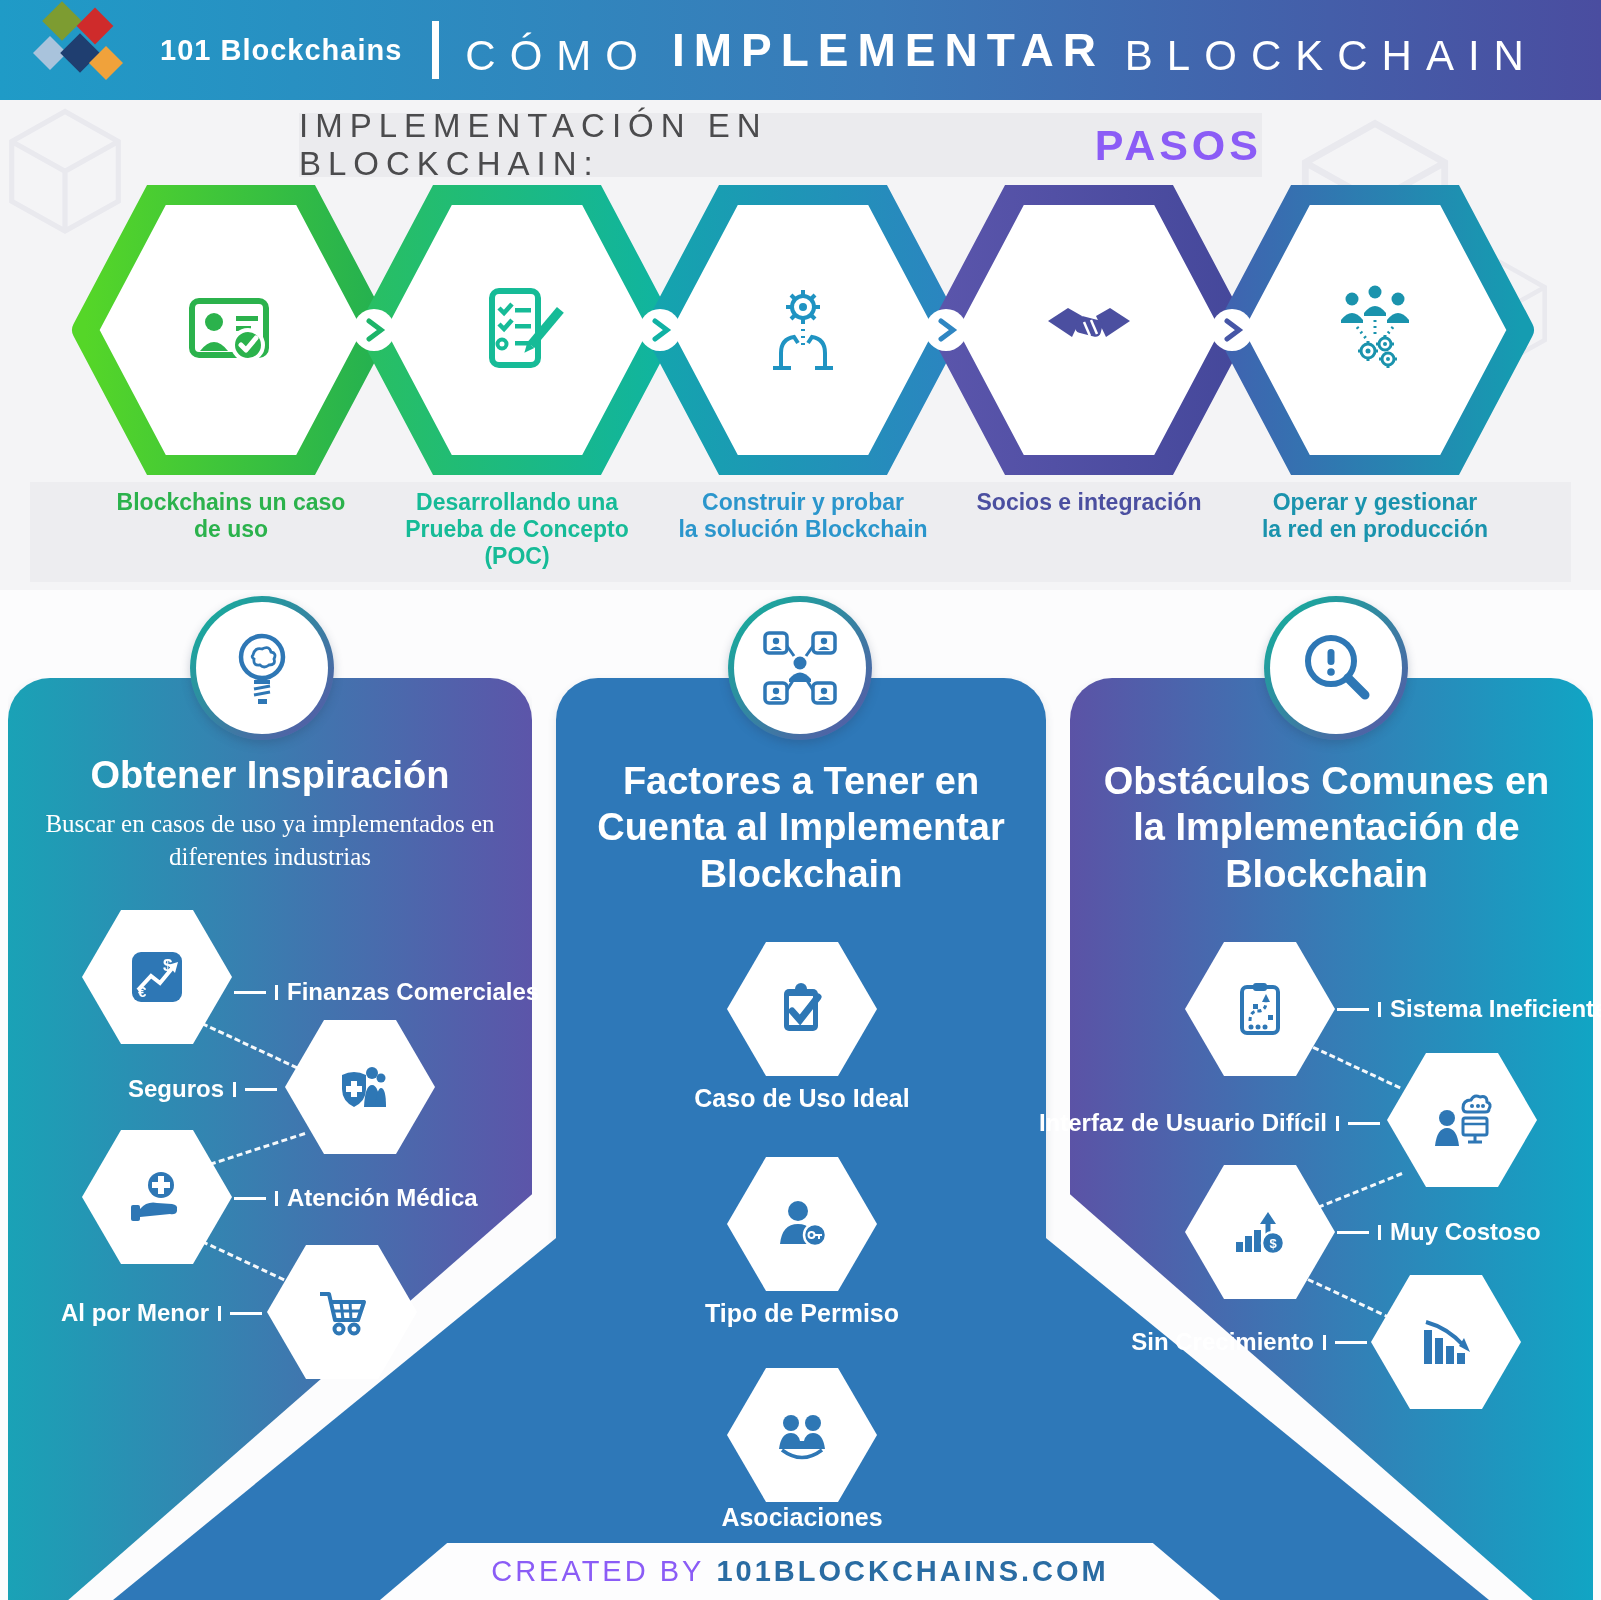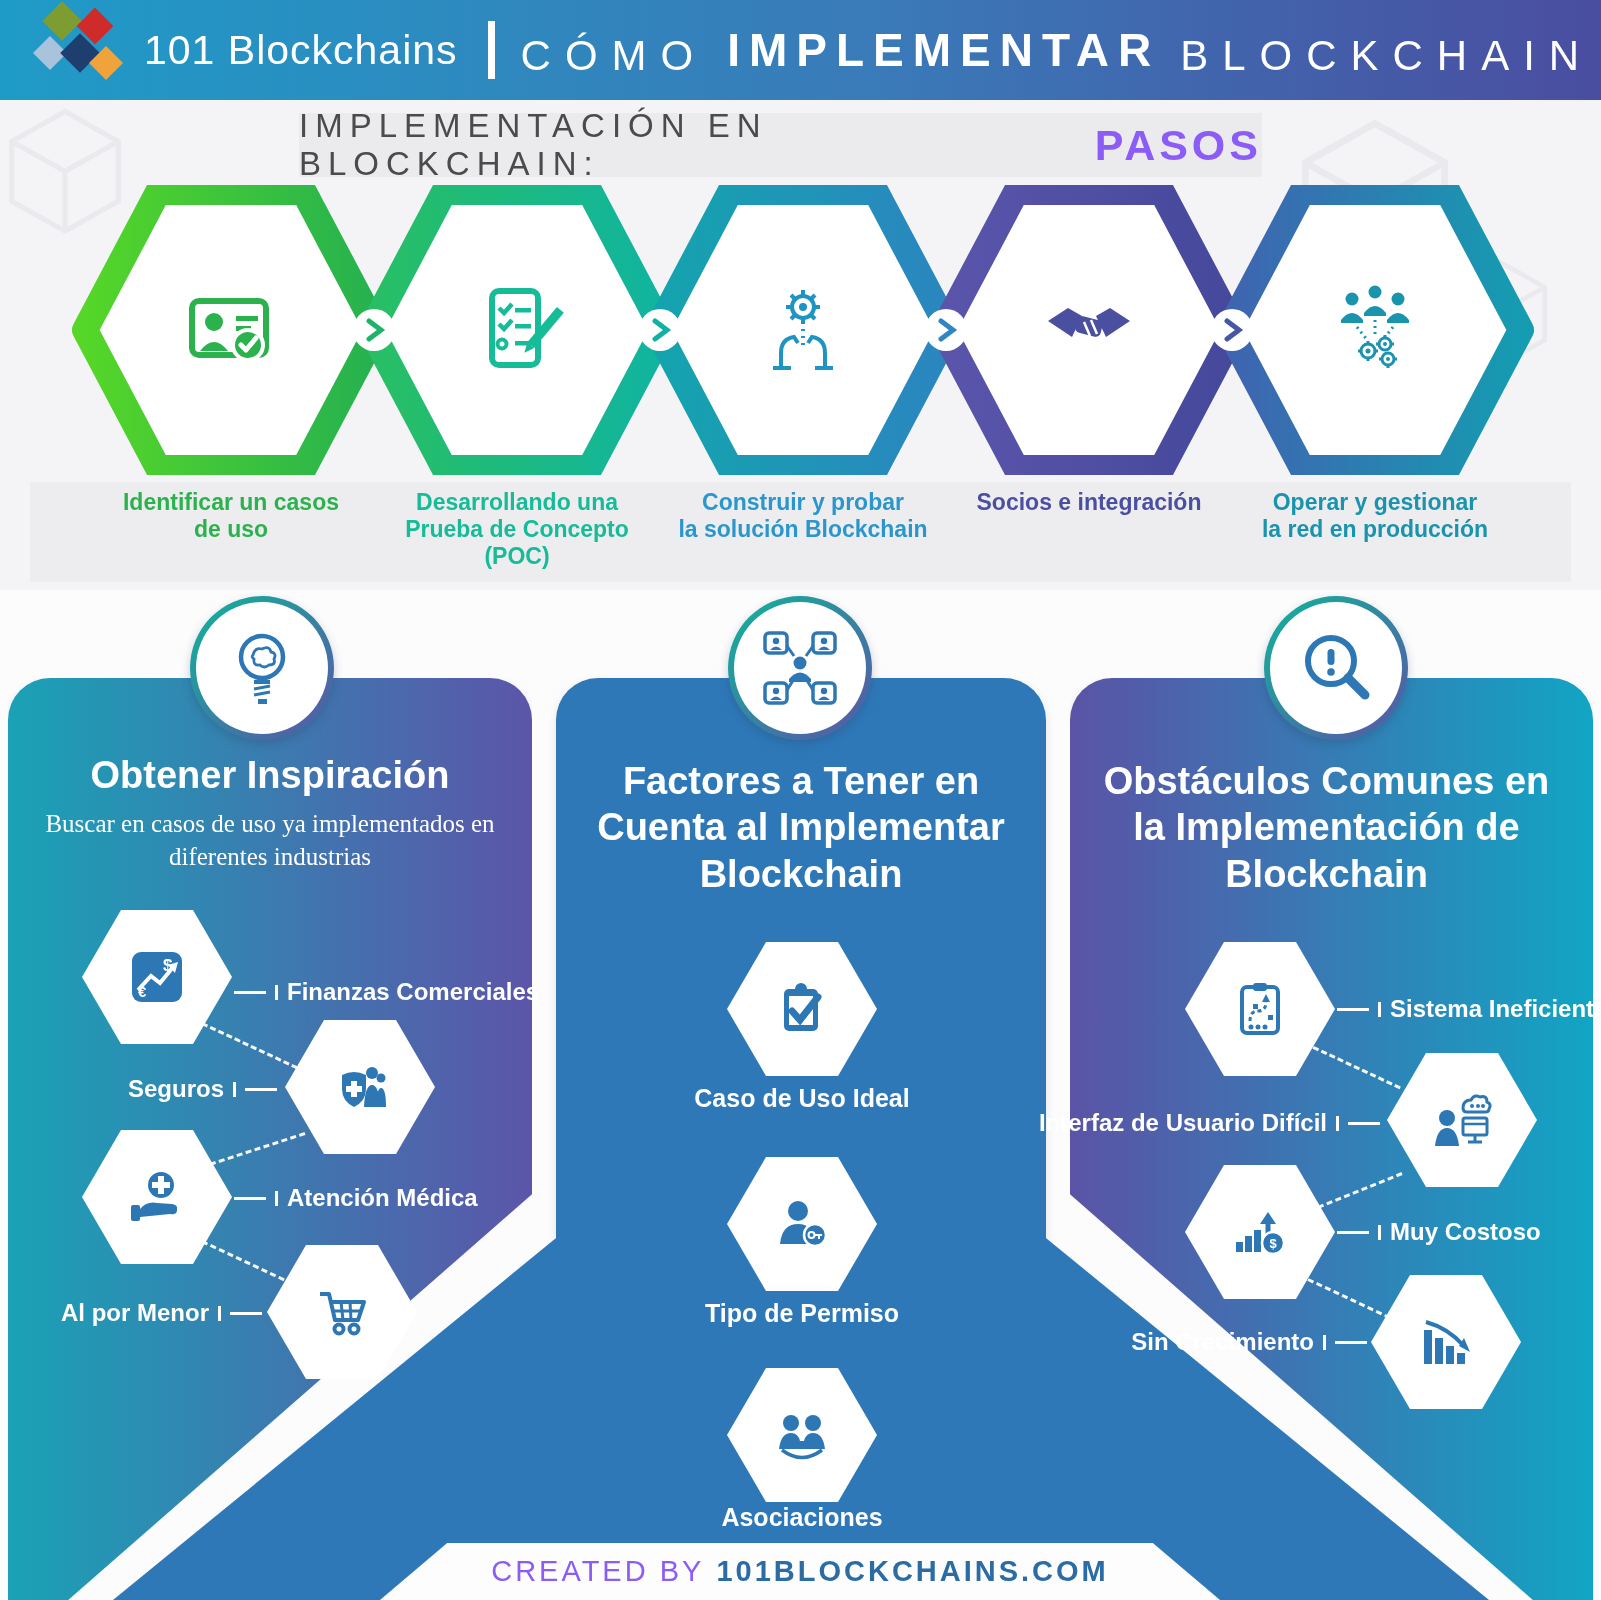--- a/index.html
+++ b/index.html
@@ -4,21 +4,21 @@
 <style>
   html,body{margin:0;padding:0;background:#fff;}
   #canvas{position:relative;width:1601px;height:1600px;overflow:hidden;
           font-family:"Liberation Sans",sans-serif;background:#fcfcfd;}
   
   .header{position:absolute;left:0;top:0;width:1601px;height:100px;
           background:linear-gradient(90deg,#1f9bc7 0%,#3a7ab8 55%,#4a4da0 100%);
           display:flex;align-items:center;}
   .logo{position:relative;width:108px;height:90px;margin-left:30px;flex:0 0 auto;}
   .diamond{position:absolute;transform:rotate(45deg);}
-  .brand{color:#fff;font-size:41px;font-weight:normal;letter-spacing:1px;margin-left:6px;white-space:nowrap;}
+  .brand{color:#fff;font-size:29px;font-weight:bold;letter-spacing:1px;margin-left:22px;white-space:nowrap;}
   .hdr-divider{width:7px;height:58px;background:#fff;margin:0 26px 0 30px;flex:0 0 auto;}
   .hdr-light{color:#fff;font-size:42px;font-weight:400;letter-spacing:14px;white-space:nowrap;margin-top:12px;}
   .hdr-bold{color:#fff;font-size:46px;font-weight:bold;letter-spacing:9px;margin:0 20px;white-space:nowrap;}
   
   .steps-bg{position:absolute;left:0;top:100px;width:1601px;height:490px;background:#f4f4f6;}
   .cube{position:absolute;opacity:.9;}
   .steps-heading{position:absolute;left:299px;top:113px;width:963px;height:64px;background:#ebebee;
           display:flex;align-items:center;justify-content:center;gap:16px;}
   .steps-heading .light{color:#4b4b4d;font-size:33px;font-weight:400;letter-spacing:7px;}
   .steps-heading .bold{color:#8b5cf6;font-size:43px;font-weight:bold;letter-spacing:4px;}
@@ -225,21 +225,21 @@
       <line x1="60" y1="82" x2="60" y2="85"></line>
         <line x1="54" y1="76" x2="51" y2="76"></line>
         <line x1="66" y1="76" x2="69" y2="76"></line>
     </g>
     <circle cx="40" cy="68" r="2.5" fill="#1a93ad"></circle>
       <circle cx="57" cy="61" r="2" fill="#1a93ad"></circle>
       <circle cx="60" cy="76" r="2" fill="#1a93ad"></circle>
   </svg>
 
   <div class="label-band"></div>
-  <div class="step-label" style="left:81px;color:#2bb24c;">Identificar un casos
+  <div class="step-label" style="left:81px;color:#2bb24c;">Blockchains un caso
 de uso</div>
   <div class="step-label" style="left:367px;color:#16bb97;">Desarrollando una
 Prueba de Concepto
 (POC)</div>
   <div class="step-label" style="left:653px;color:#2b96cc;">Construir y probar
 la solución Blockchain</div>
   <div class="step-label" style="left:939px;color:#4b4fa0;">Socios e integración</div>
   <div class="step-label" style="left:1225px;color:#1a93ad;">Operar y gestionar
 la red en producción</div>
 

